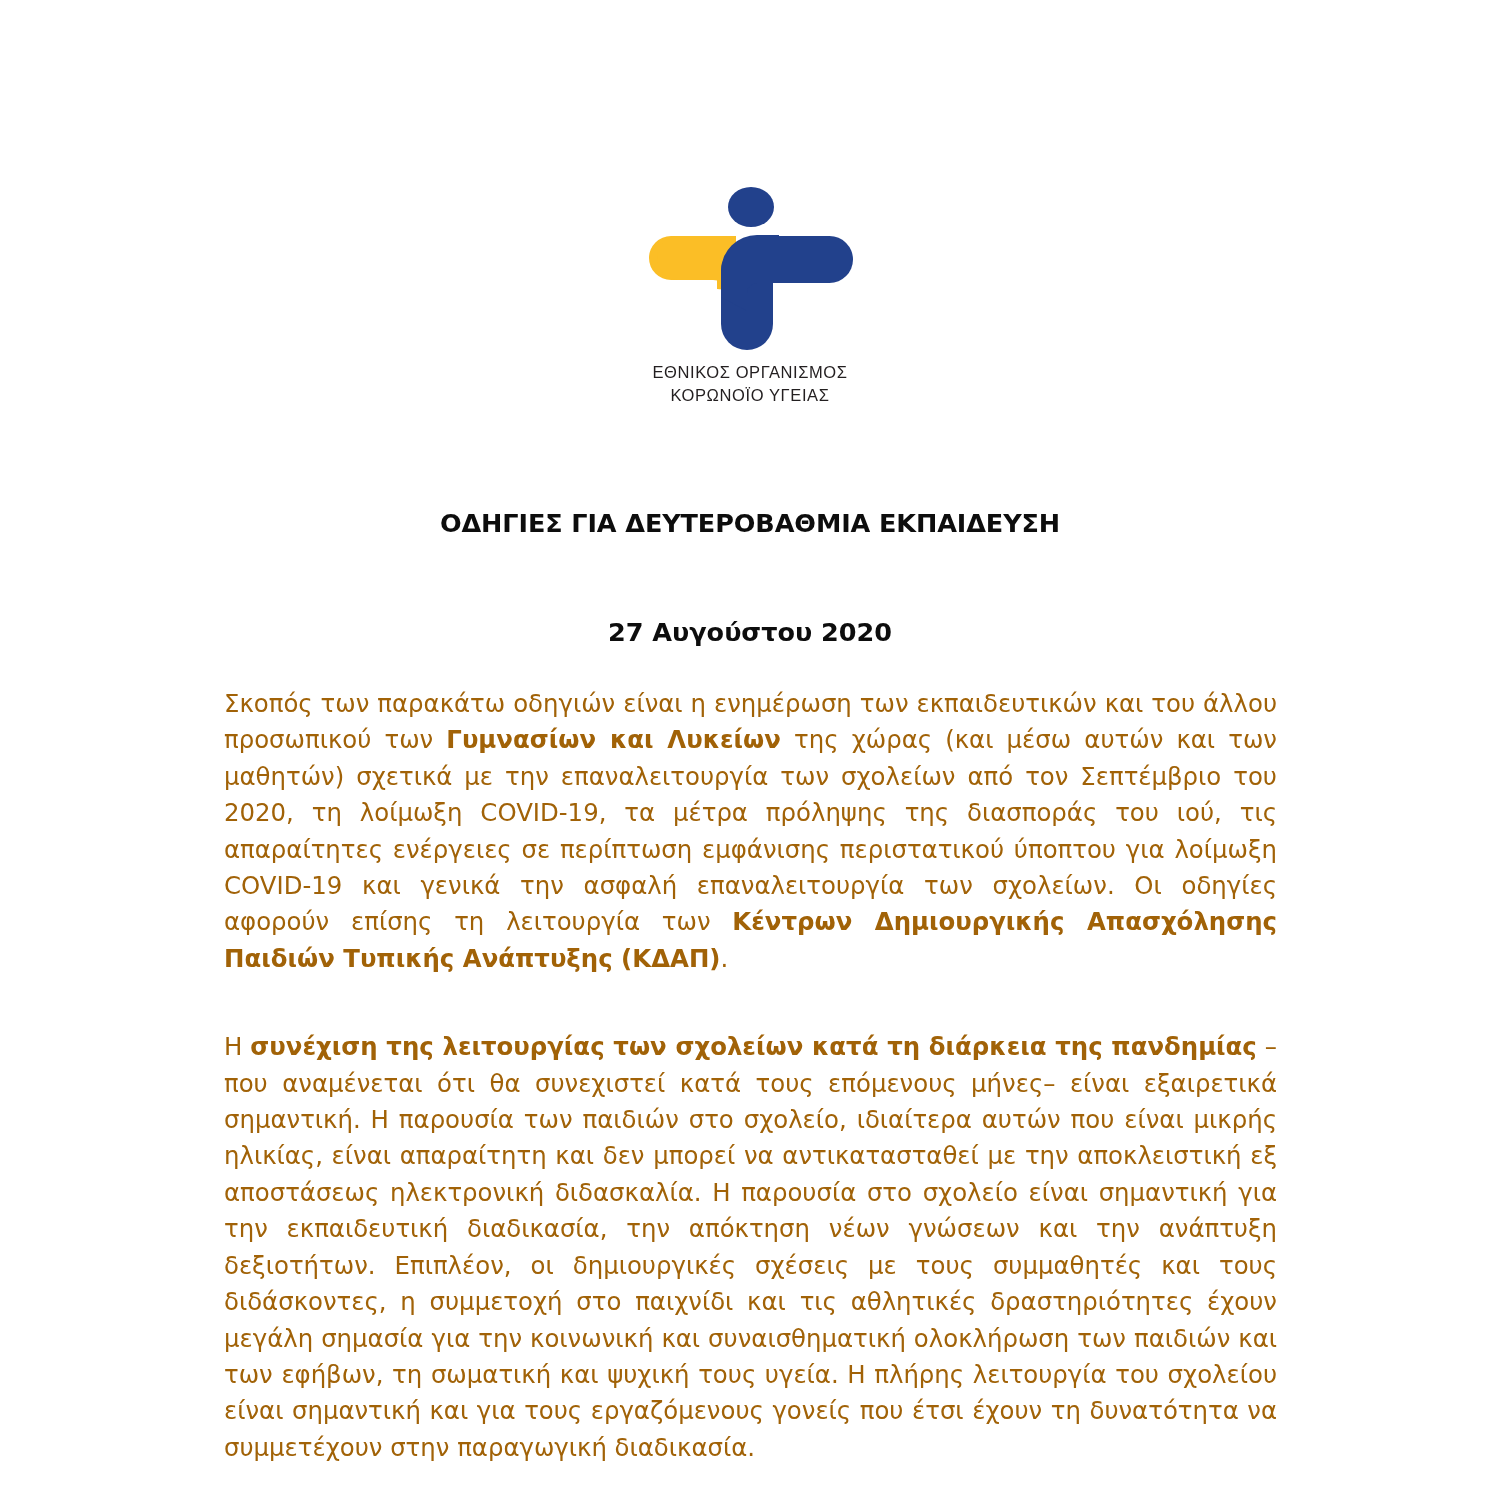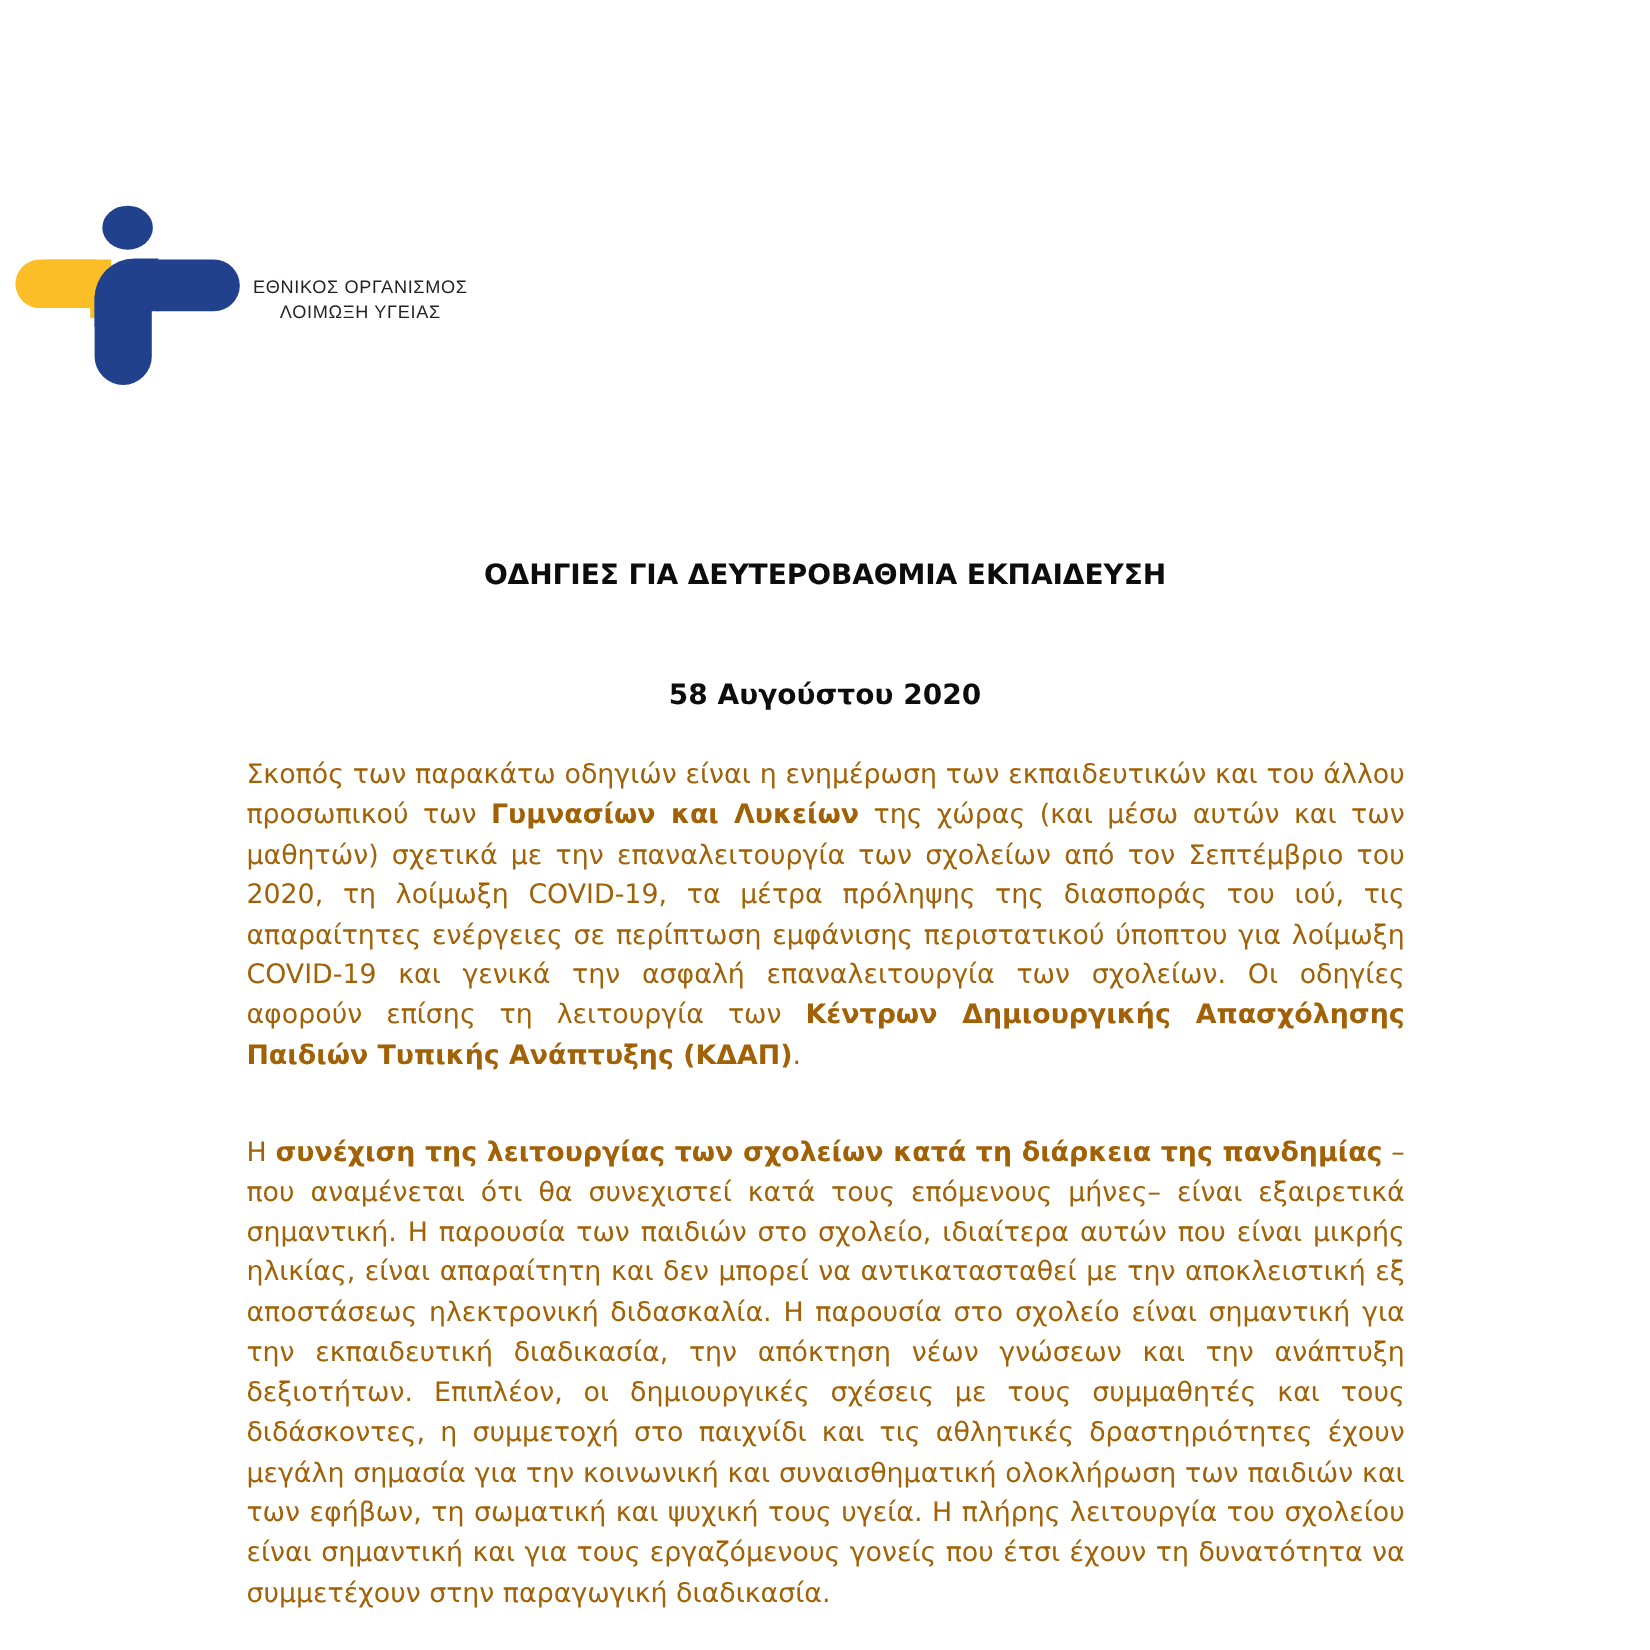--- a/index.html
+++ b/index.html
@@ -23,21 +23,21 @@
     background: #ffffff;
   }
 
   
   .logo-block {
     position: absolute;
     left: 0;
     right: 0;
     top: 185px;
     display: flex;
-    flex-direction: row;
+    flex-direction: column;
     align-items: center;
   }
   .logo-mark {
     width: 230px;
     height: 165px;
     display: block;
   }
   .logo-caption {
     margin-top: 11px;
     text-align: center;
@@ -140,30 +140,30 @@
                L 144 50
                L 144 98
                L 122 98
                A 10 10 0 0 0 112 108
                L 112 126
                Z" fill="#22418C"></path>
     </svg>
 
     <div class="logo-caption">
       <span class="cap-line">ΕΘΝΙΚΟΣ ΟΡΓΑΝΙΣΜΟΣ</span>
-      <span class="cap-line">ΛΟΙΜΩΞΗ ΥΓΕΙΑΣ</span>
+      <span class="cap-line">ΚΟΡΩΝΟΪΟ ΥΓΕΙΑΣ</span>
     </div>
   </div>
 
   <div class="title-block">
     <span class="title-line">ΟΔΗΓΙΕΣ ΓΙΑ ΔΕΥΤΕΡΟΒΑΘΜΙΑ ΕΚΠΑΙΔΕΥΣΗ</span>
   </div>
 
   <div class="date-block">
-    <span class="date-text">58 Αυγούστου 2020</span>
+    <span class="date-text">27 Αυγούστου 2020</span>
   </div>
 
   <div class="body-block">
 
     <p class="para"><span>Σκοπός των παρακάτω οδηγιών είναι η ενημέρωση των εκπαιδευτικών και του άλλου προσωπικού των </span><b>Γυμνασίων και Λυκείων</b><span> της χώρας (και μέσω αυτών και των μαθητών) σχετικά με την επαναλειτουργία των σχολείων από τον Σεπτέμβριο του 2020, τη λοίμωξη COVID-19, τα μέτρα πρόληψης της διασποράς του ιού, τις απαραίτητες ενέργειες σε περίπτωση εμφάνισης περιστατικού ύποπτου για λοίμωξη COVID-19 και γενικά την ασφαλή επαναλειτουργία των σχολείων. Οι οδηγίες αφορούν επίσης τη λειτουργία των </span><b>Κέντρων Δημιουργικής Απασχόλησης Παιδιών Τυπικής Ανάπτυξης (ΚΔΑΠ)</b><span>.</span></p>
 
     <p class="para"><span> Η </span><b>συνέχιση της λειτουργίας των σχολείων κατά τη διάρκεια της πανδημίας</b><span> –που αναμένεται ότι θα συνεχιστεί κατά τους επόμενους μήνες– είναι εξαιρετικά σημαντική. Η παρουσία των παιδιών στο σχολείο, ιδιαίτερα αυτών που είναι μικρής ηλικίας, είναι απαραίτητη και δεν μπορεί να αντικατασταθεί με την αποκλειστική εξ αποστάσεως ηλεκτρονική διδασκαλία. Η παρουσία στο σχολείο είναι σημαντική για την εκπαιδευτική διαδικασία, την απόκτηση νέων γνώσεων και την ανάπτυξη δεξιοτήτων. Επιπλέον, οι δημιουργικές σχέσεις με τους συμμαθητές και τους διδάσκοντες, η συμμετοχή στο παιχνίδι και τις αθλητικές δραστηριότητες έχουν μεγάλη σημασία για την κοινωνική και συναισθηματική ολοκλήρωση των παιδιών και των εφήβων, τη σωματική και ψυχική τους υγεία. Η πλήρης λειτουργία του σχολείου είναι σημαντική και για τους εργαζόμενους γονείς που έτσι έχουν τη δυνατότητα να συμμετέχουν στην παραγωγική διαδικασία.</span></p>
 
   </div>
 

